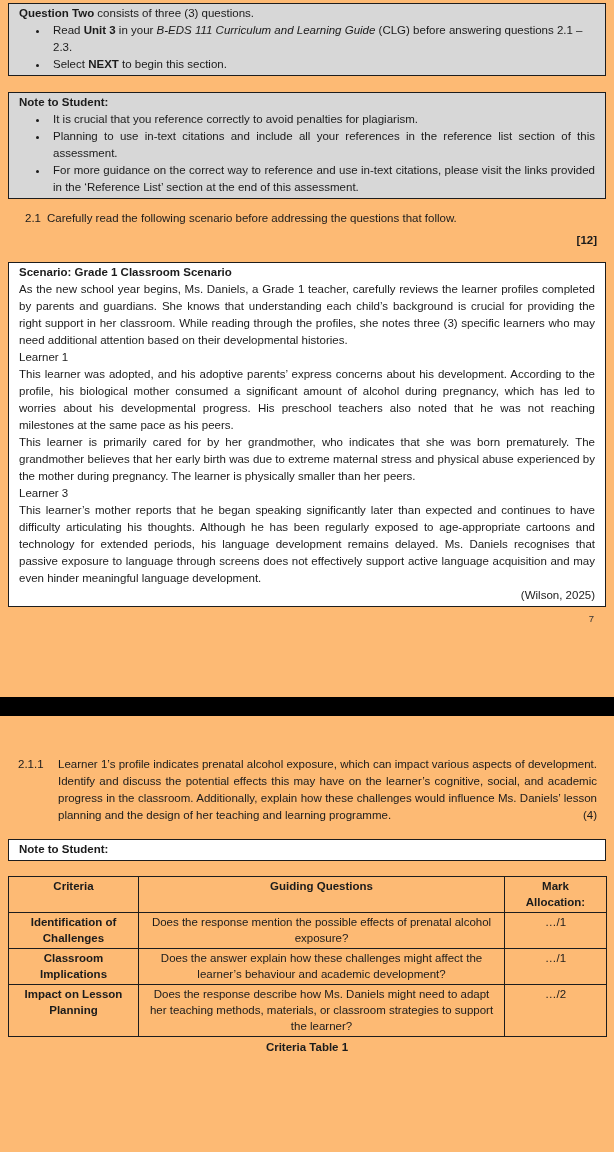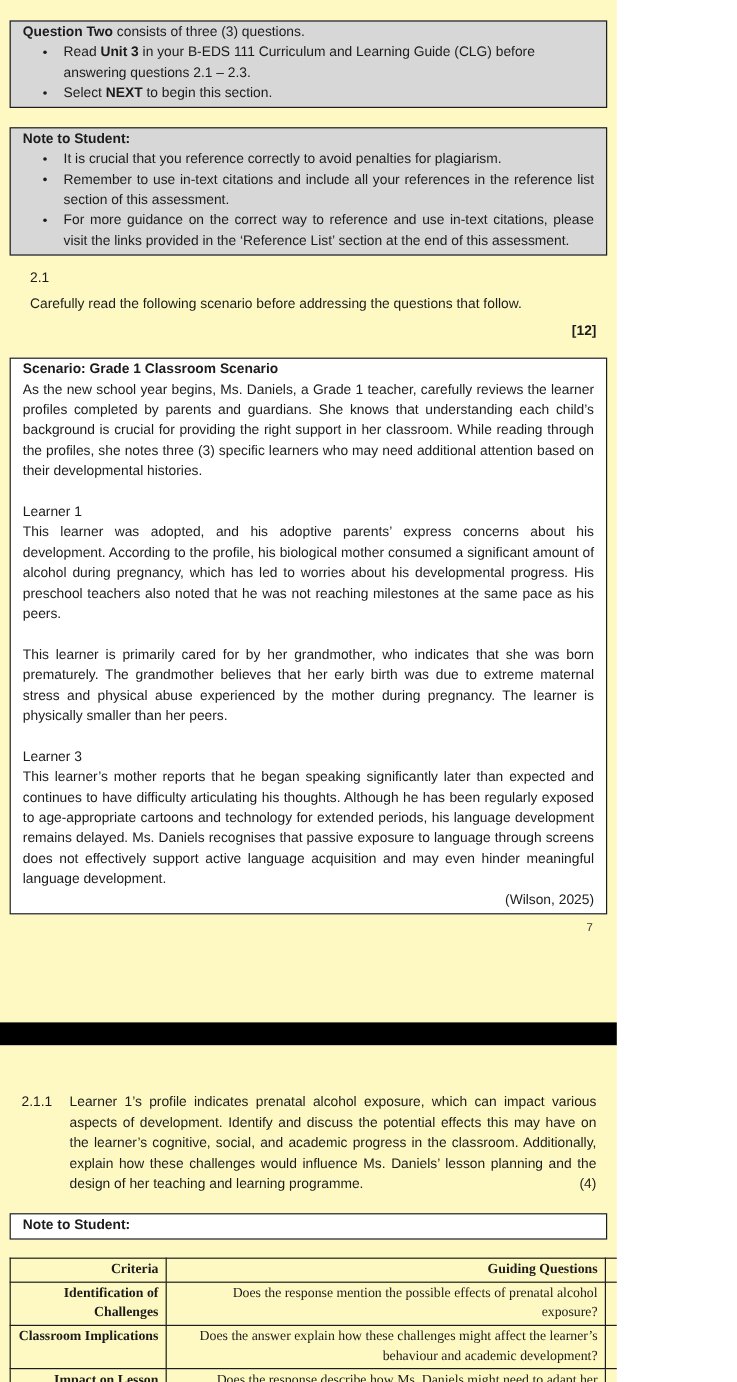--- a/index.html
+++ b/index.html
@@ -1,68 +1,67 @@
 <!DOCTYPE html>
 <html><head>
 <meta charset="utf-8">
 <style>
   html,body { margin:0; padding:0; background:#ffffff; }
   .page {
     position:relative;
-    width:514px; height:1152px;
+    width:614px; height:1152px;
     overflow:hidden;
-    background:#fef9c3;
+    background:#fdba74;
     font-family:"Liberation Sans", sans-serif;
     font-size:11.5px;
     line-height:17px;
     color:#1b1b1b;
-    padding-top:17px;
+    padding-top:3px;
     box-sizing:border-box;
   }
   .box {
     border:1.5px solid #1d1d1d;
     margin:0 8px;
     padding:1px 10px 2px 10px;
     box-sizing:border-box;
   }
   .box.gray { background:#d7d7d7; }
   .box.white { background:#ffffff; }
   .bold { font-weight:bold; }
-  .italic { }
+  .italic { font-style:italic; }
   ul.doc-list { margin:0; padding:0 0 0 30px; list-style:disc; }
   ul.doc-list li { padding-left:4px; }
   .just { text-align:justify; }
-  .q-line { display:flex; margin:11px 17px 0 25px;flex-direction:column; }
+  .q-line { display:flex; margin:11px 17px 0 25px; }
   .q-num { flex:0 0 22px; }
   .q-text { flex:1; }
   .mark-line { text-align:right; font-weight:bold; margin:5px 17px 0 0; }
   .scenario { margin-top:13px; padding:1px 10px 2px 10px; }
-  .learner-block { margin-top:17px; }
+  .learner-block { }
   .citation { text-align:right; }
   .page-num { text-align:right; margin:6px 20px 0 0; font-size:9.5px; line-height:12px; color:#333; }
   .band { margin-top:72px; width:614px; height:19px; background:#000; }
   .q211 { display:flex; margin:40px 17px 0 18px; }
   .q211 .num { flex:0 0 40px; }
   .q211 .body { flex:1; position:relative; }
   .q211 .inline-mark { position:absolute; right:0; bottom:0; }
   .note2 { margin-top:15px; }
   table.criteria {
     margin:15px 8px 0 8px;
     width:598px;
     border-collapse:collapse;
     table-layout:fixed;
     font-size:11.5px;
     line-height:16px;
   }
   table.criteria th, table.criteria td {
     border:1.5px solid #1d1d1d;
     padding:1px 6px 2px 6px;
     vertical-align:top;
-    text-align:right;
-    font-family:Liberation Serif, serif;
+    text-align:center;
   }
   table.criteria th { font-weight:bold; }
   .col-criteria { width:130px; }
   .col-questions { width:366px; }
   .col-mark { width:102px; }
   td.mark-cell { text-align:right; }
   .table-caption { text-align:center; font-weight:bold; margin-top:2px; }
 </style>
 </head>
 <body>
@@ -74,21 +73,21 @@
     <ul class="doc-list">
       <li><span>Read </span><span class="bold">Unit 3</span><span> in your </span><span class="italic">B-EDS 111 Curriculum and Learning Guide</span><span> (CLG) before answering questions 2.1 – 2.3.</span></li>
       <li><span>Select </span><span class="bold">NEXT</span><span> to begin this section.</span></li>
     </ul>
   </div>
 
   <div class="box gray" style="margin-top:16px;">
     <div class="bold">Note to Student:</div>
     <ul class="doc-list">
       <li class="just">It is crucial that you reference correctly to avoid penalties for plagiarism.</li>
-      <li class="just">Remember to use in-text citations and include all your references in the reference list section of this assessment.</li>
+      <li class="just">Planning to use in-text citations and include all your references in the reference list section of this assessment.</li>
       <li class="just">For more guidance on the correct way to reference and use in-text citations, please visit the links provided in the ‘Reference List’ section at the end of this assessment.</li>
     </ul>
   </div>
 
   <div class="q-line">
     <span class="q-num">2.1</span>
     <span class="q-text">Carefully read the following scenario before addressing the questions that follow.</span>
   </div>
   <div class="mark-line">[12]</div>
 

